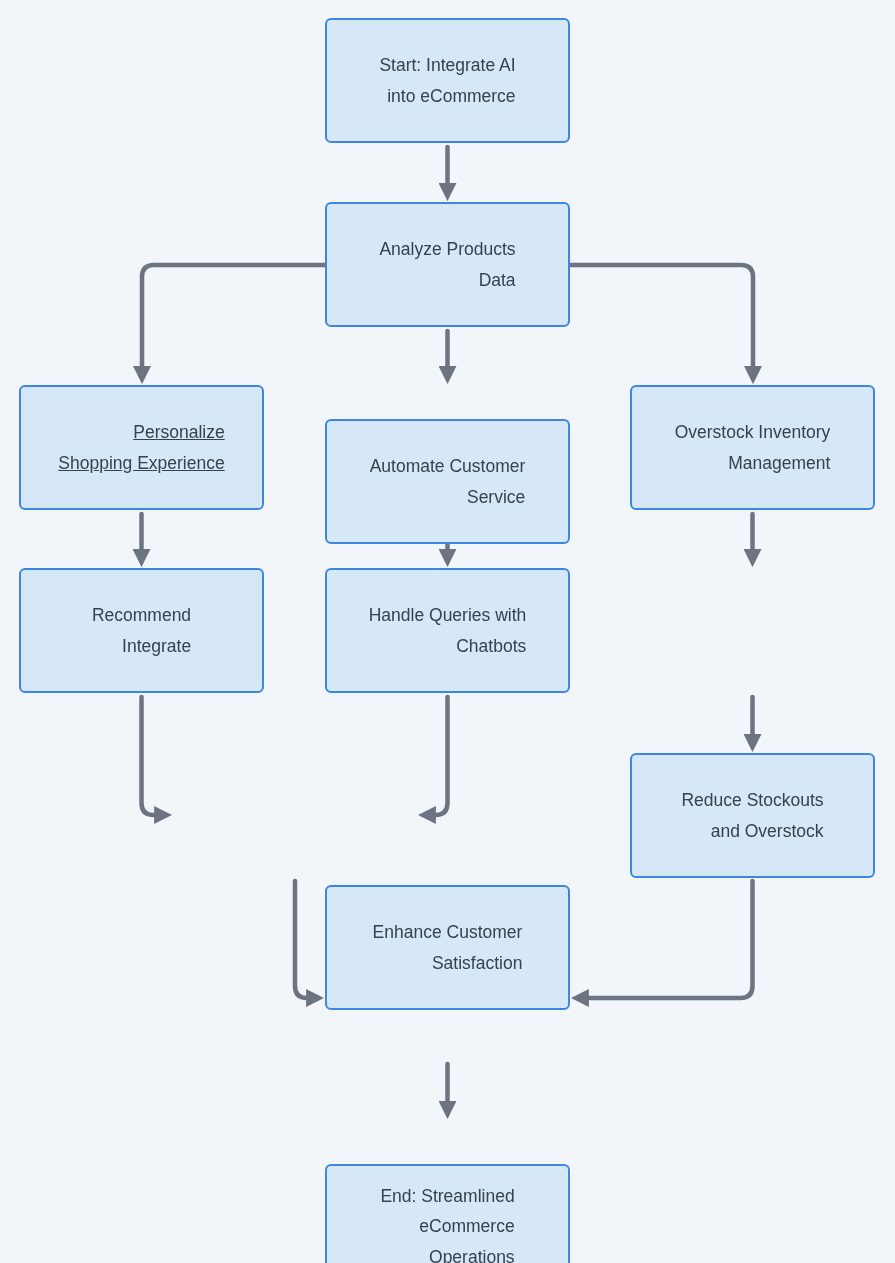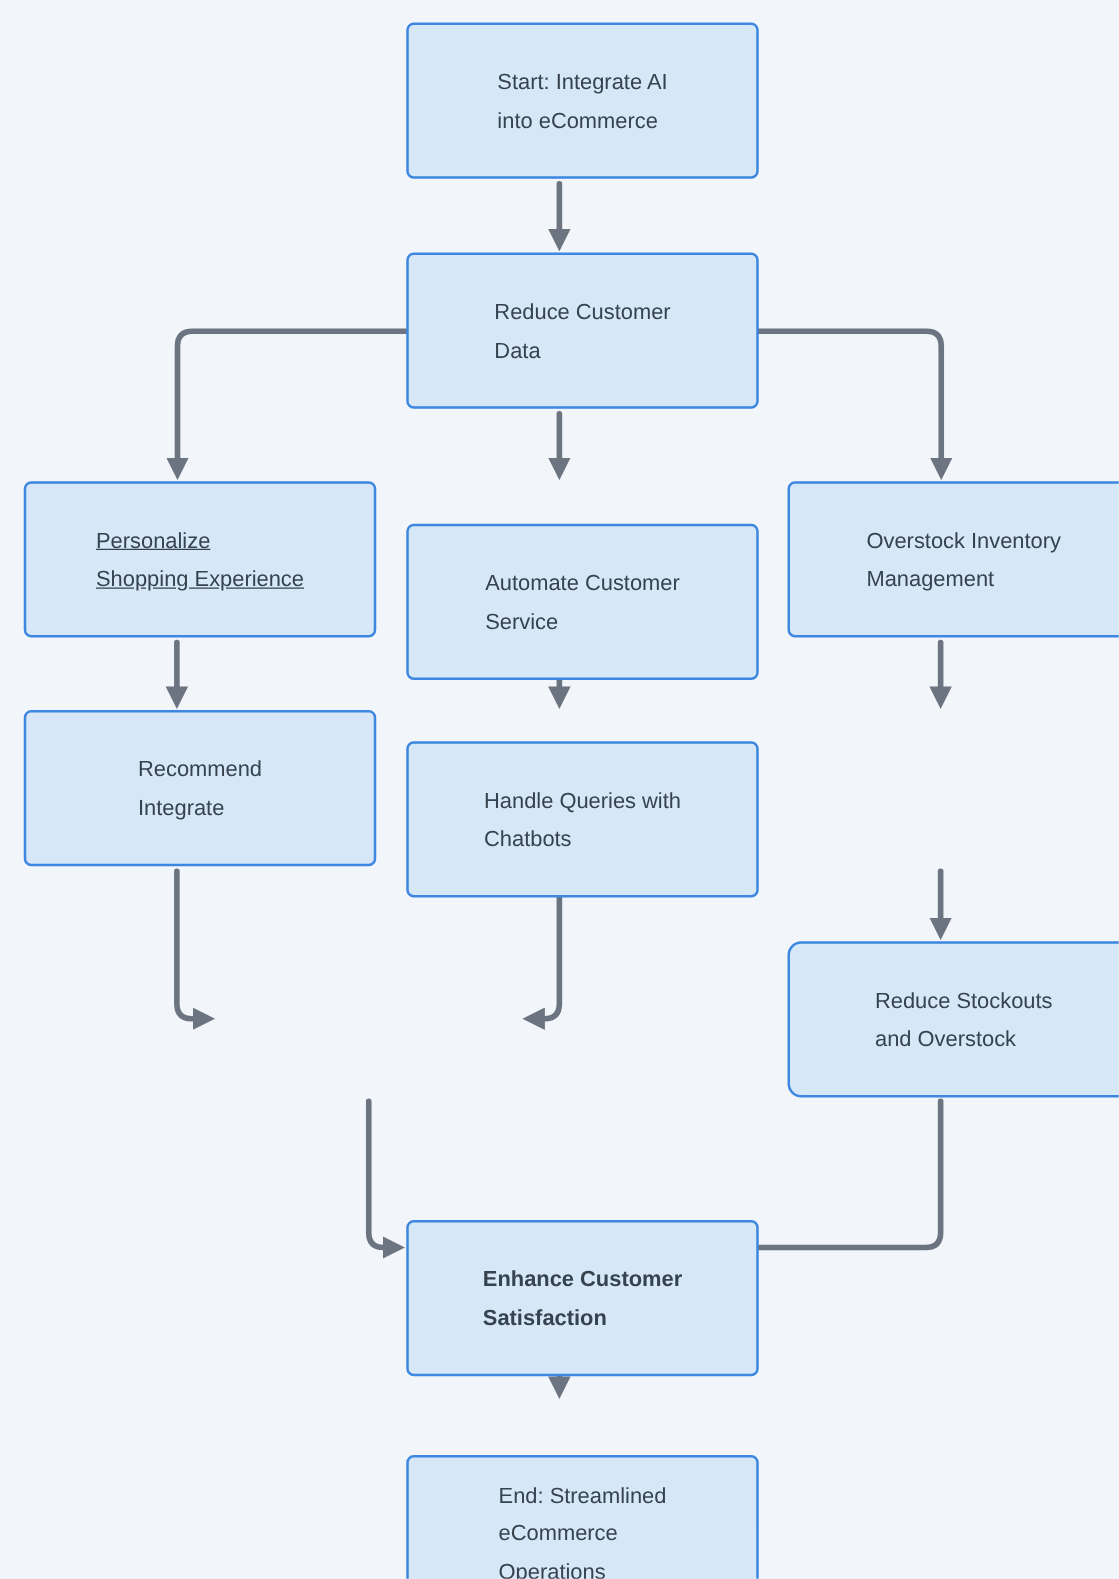--- a/index.html
+++ b/index.html
@@ -22,47 +22,47 @@
   .edge {
     fill: none;
     stroke: var(--arrow-color, #6b7480);
     stroke-width: 4.5;
     stroke-linecap: round;
     stroke-linejoin: round;
   }
   .arrowhead { fill: var(--arrow-color, #6b7480); }
   .node {
     position: absolute;
-    width: 282px;
+    width: 245px;
     height: 125px;
     box-sizing: border-box;
     background: var(--node-fill, #d6e7f8);
     border: 2px solid var(--node-border, #3d87e0);
     border-radius: 6px;
     display: flex;
     align-items: center;
     justify-content: center;
-    text-align: left;
+    text-align: right;
     padding: 0 12px;
     color: var(--text-color, #36424e);
     font-size: 17.5px;
     line-height: 1.72;
   }
   .node .label { white-space: pre-line; }
   .n-start       { left: 325px; top: 18px; }
   .n-analyze     { left: 325px; top: 202px; }
   .n-personalize { left: 19px;  top: 385px; text-decoration: underline; }
   .n-automate    { left: 325px; top: 385px; margin-top: 34px; }
   .n-optimize    { left: 630px; top: 385px; }
   .n-recommend   { left: 19px;  top: 568px; }
-  .n-handle      { left: 325px; top: 568px; margin-top: 25px; }
+  .n-handle      { left: 325px; top: 568px; }
   .n-forecast    { left: 630px; top: 568px; }
   .n-increase    { left: 173px; top: 753px; }
-  .n-reduce      { left: 630px; top: 753px; border-radius: 11px; }
-  .n-enhance     { left: 325px; top: 976px; font-weight: bold; }
+  .n-reduce      { left: 630px; top: 753px; }
+  .n-enhance     { left: 325px; top: 885px; }
   .n-end         { left: 325px; top: 1164px; }
 </style>
 </head>
 <body>
 
 <div id="canvas">
 
   <svg id="edges" viewBox="0 0 895 1263" xmlns="http://www.w3.org/2000/svg">
     <defs>
       <marker id="arrowhead" viewBox="0 0 10 10" refX="0.5" refY="5" markerWidth="4" markerHeight="4" orient="auto" markerUnits="strokeWidth">
@@ -82,21 +82,21 @@
     <path class="edge" d="M295,881 L295,986 Q295,998 307,998 L307,998" marker-end="url(#arrowhead)"></path>
     <path class="edge" d="M752.5,881 L752.5,986 Q752.5,998 740.5,998 L588,998" marker-end="url(#arrowhead)"></path>
     <path class="edge" d="M447.5,1064 L447.5,1102" marker-end="url(#arrowhead)"></path>
   </svg>
 
   <div class="node n-start">
     <span class="label">Start: Integrate AI
 into eCommerce</span>
   </div>
   <div class="node n-analyze">
-    <span class="label">Reduce Customer
+    <span class="label">Analyze Products
 Data</span>
   </div>
   <div class="node n-personalize">
     <span class="label">Personalize
 Shopping Experience</span>
   </div>
   <div class="node n-automate">
     <span class="label">Automate Customer
 Service</span>
   </div>

